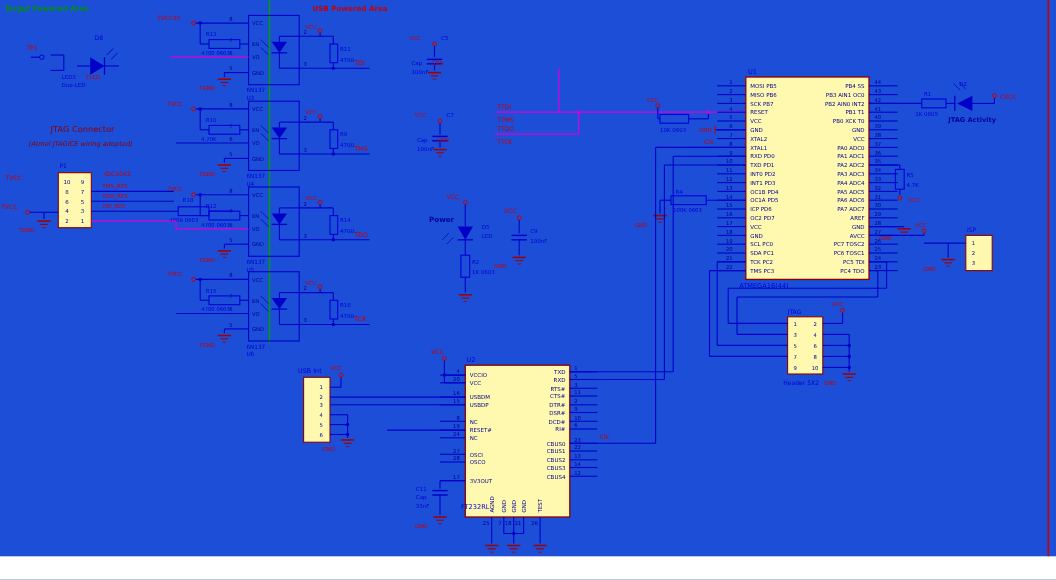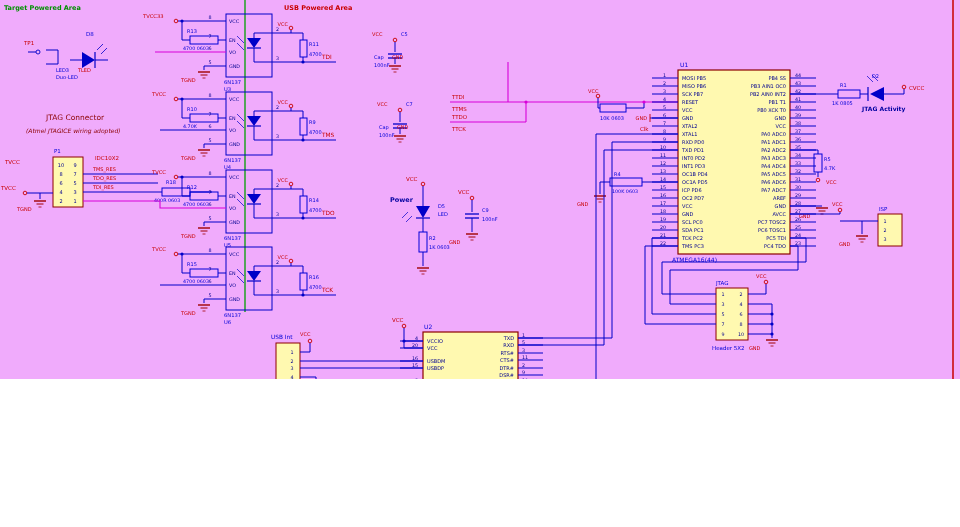--- a/index.html
+++ b/index.html
@@ -1,16 +1,16 @@
 <!DOCTYPE html>
 <html><head>
 <meta charset="utf-8">
 <style>
   html,body{margin:0;padding:0;background:#fff;}
-  #page{position:relative;width:960px;height:379px;background:#f0abfc;overflow:hidden;}
+  #page{position:relative;width:960px;height:506px;background:#1d4ed8;overflow:hidden;}
   svg text{font-family:"DejaVu Sans","Liberation Sans",sans-serif;}
 </style>
 </head>
 <body>
 <div id="page">
 
 
 <svg id="schem" width="960" height="527" viewBox="0 0 960 527">
       <line x1="953" y1="0" x2="953" y2="517" stroke="#C80000" stroke-width="1.5"></line>
       <line x1="253" y1="517" x2="953" y2="517" stroke="#C80000" stroke-width="1.5"></line>

